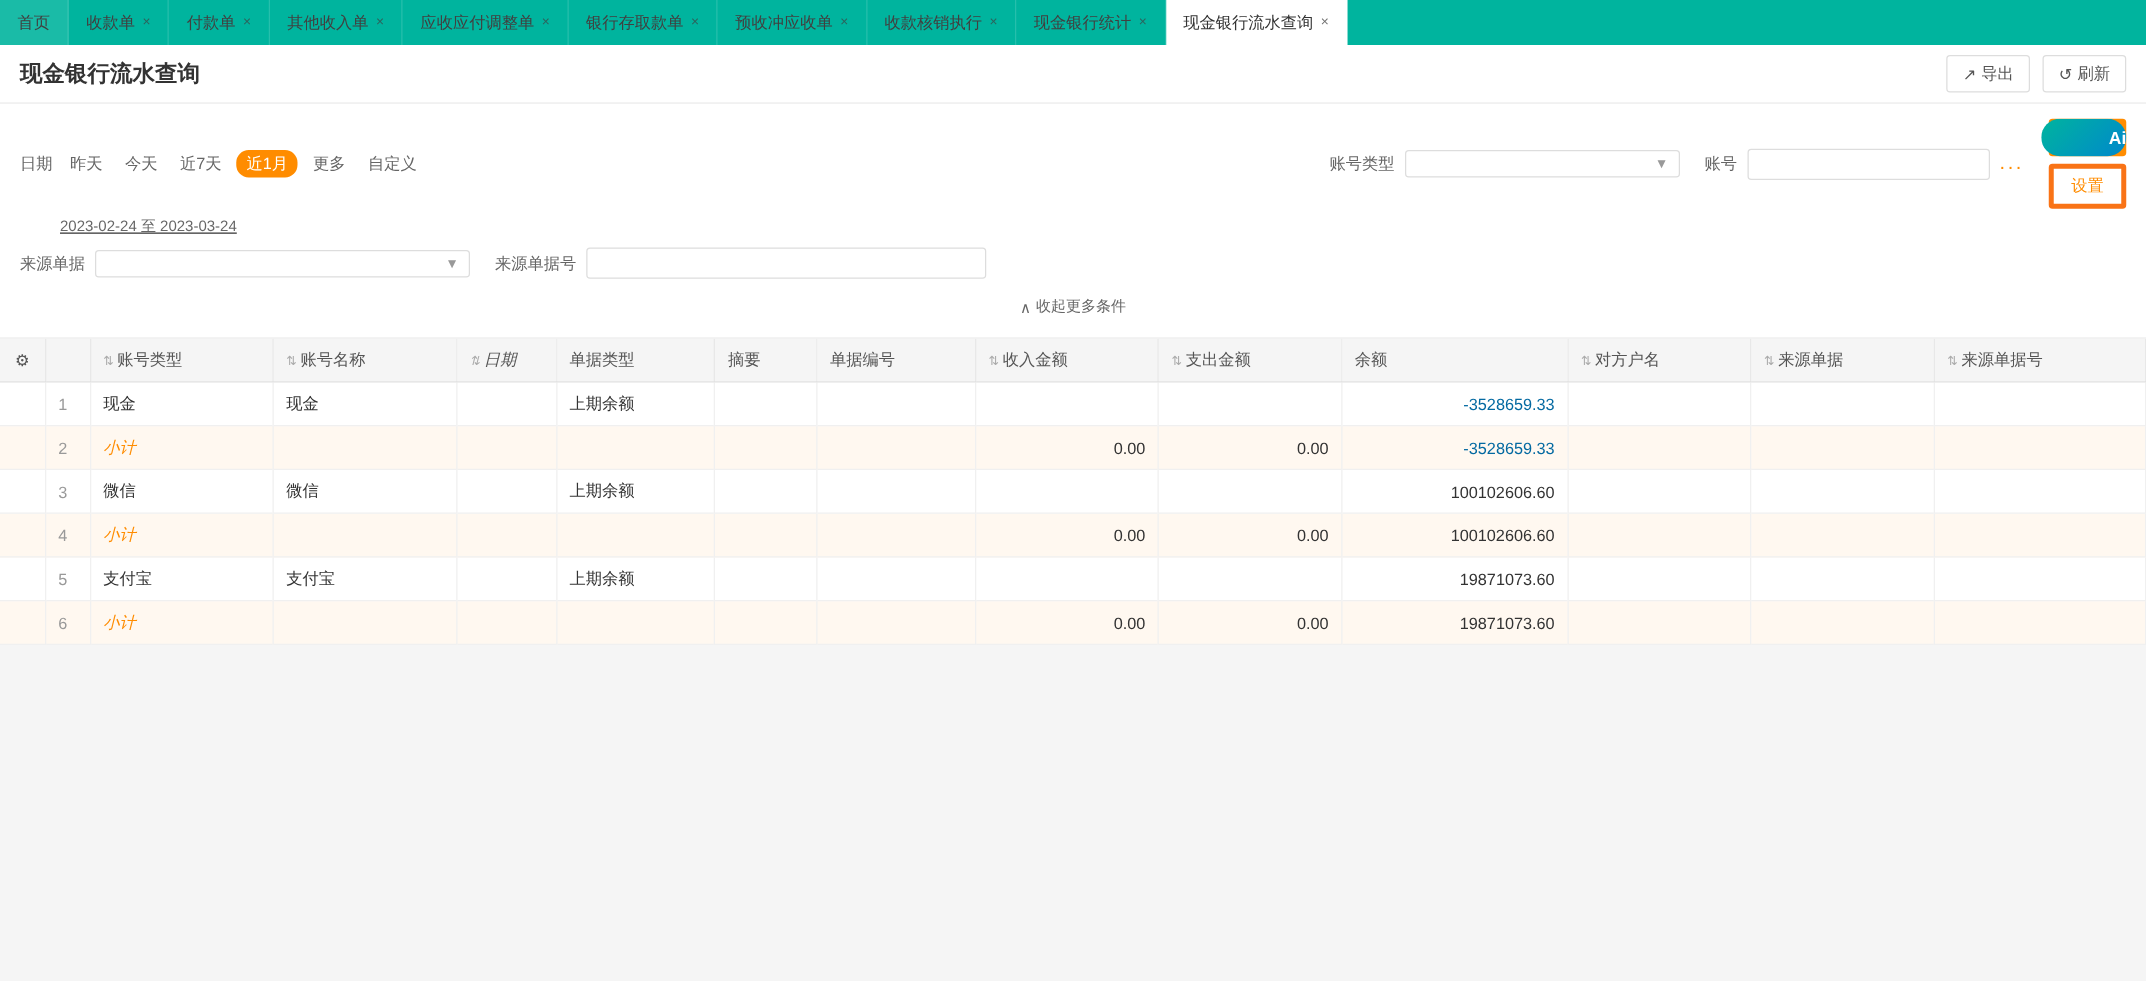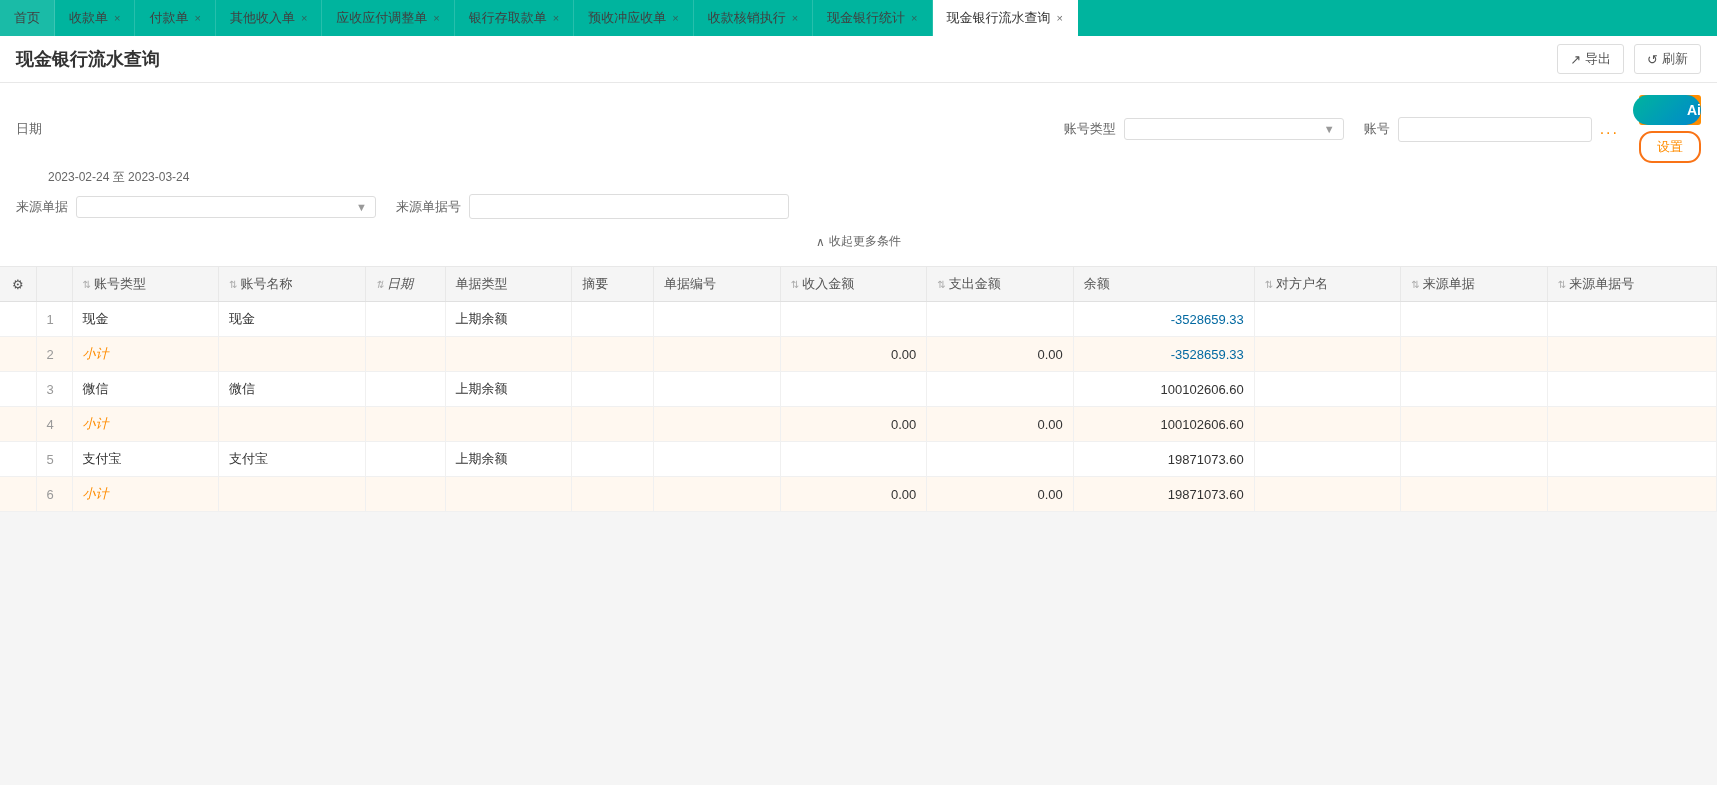--- a/index.html
+++ b/index.html
@@ -147,22 +147,22 @@
       color: #fff;
       border: none;
       border-radius: 3px;
       padding: 6px 18px;
       cursor: pointer;
       font-size: 13px;
     }
     .btn-settings {
       background: #fff;
       color: #ff8c00;
-      border: 2px solid #f97316;
-      border-radius: 13px;
+      border: 4px solid #f97316;
+      border-radius: 3px;
       padding: 5px 12px;
       cursor: pointer;
       font-size: 13px;
     }
     .action-buttons {
       display: flex;
       flex-direction: column;
       gap: 6px;
     }
     .collapse-bar {
@@ -303,20 +303,28 @@
       <span>刷新</span>
     </button>
   </div>
 </div>
 
 <div class="filter-area">
   <div class="filter-row">
 
     <div class="filter-group">
       <span class="filter-label">日期</span>
+      <div class="date-shortcuts" id="date-shortcuts-container">
+          <button class="date-btn">昨天</button>
+          <button class="date-btn">今天</button>
+          <button class="date-btn">近7天</button>
+          <button class="date-btn active">近1月</button>
+          <button class="date-btn">更多</button>
+          <button class="date-btn">自定义</button>
+        </div>
     </div>
     <div style="flex:1"></div>
 
     <div class="filter-group">
       <span class="filter-label">账号类型</span>
       <div class="filter-select" style="min-width:220px;">
         <span></span>
         <span class="arrow">▼</span>
       </div>
     </div>
@@ -326,21 +334,21 @@
       <input class="filter-input" type="text" style="min-width: 160px;">
       <span class="filter-dots">...</span>
     </div>
 
     <div class="action-buttons">
       <button class="btn-query">查询</button>
       <button class="btn-settings">设置</button>
     </div>
   </div>
 
-  <div style="padding-left: 32px; margin-top: -4px; margin-bottom: 8px;">
+  <div style="padding-left: 32px; margin-top: -4px; margin-bottom: 8px; text-decoration: underline;">
     <span class="date-range-text">2023-02-24 至 2023-03-24</span>
   </div>
   <div class="filter-row">
 
     <div class="filter-group">
       <span class="filter-label">来源单据</span>
       <div class="filter-select" style="min-width:300px;">
         <span></span>
         <span class="arrow">▼</span>
       </div>

